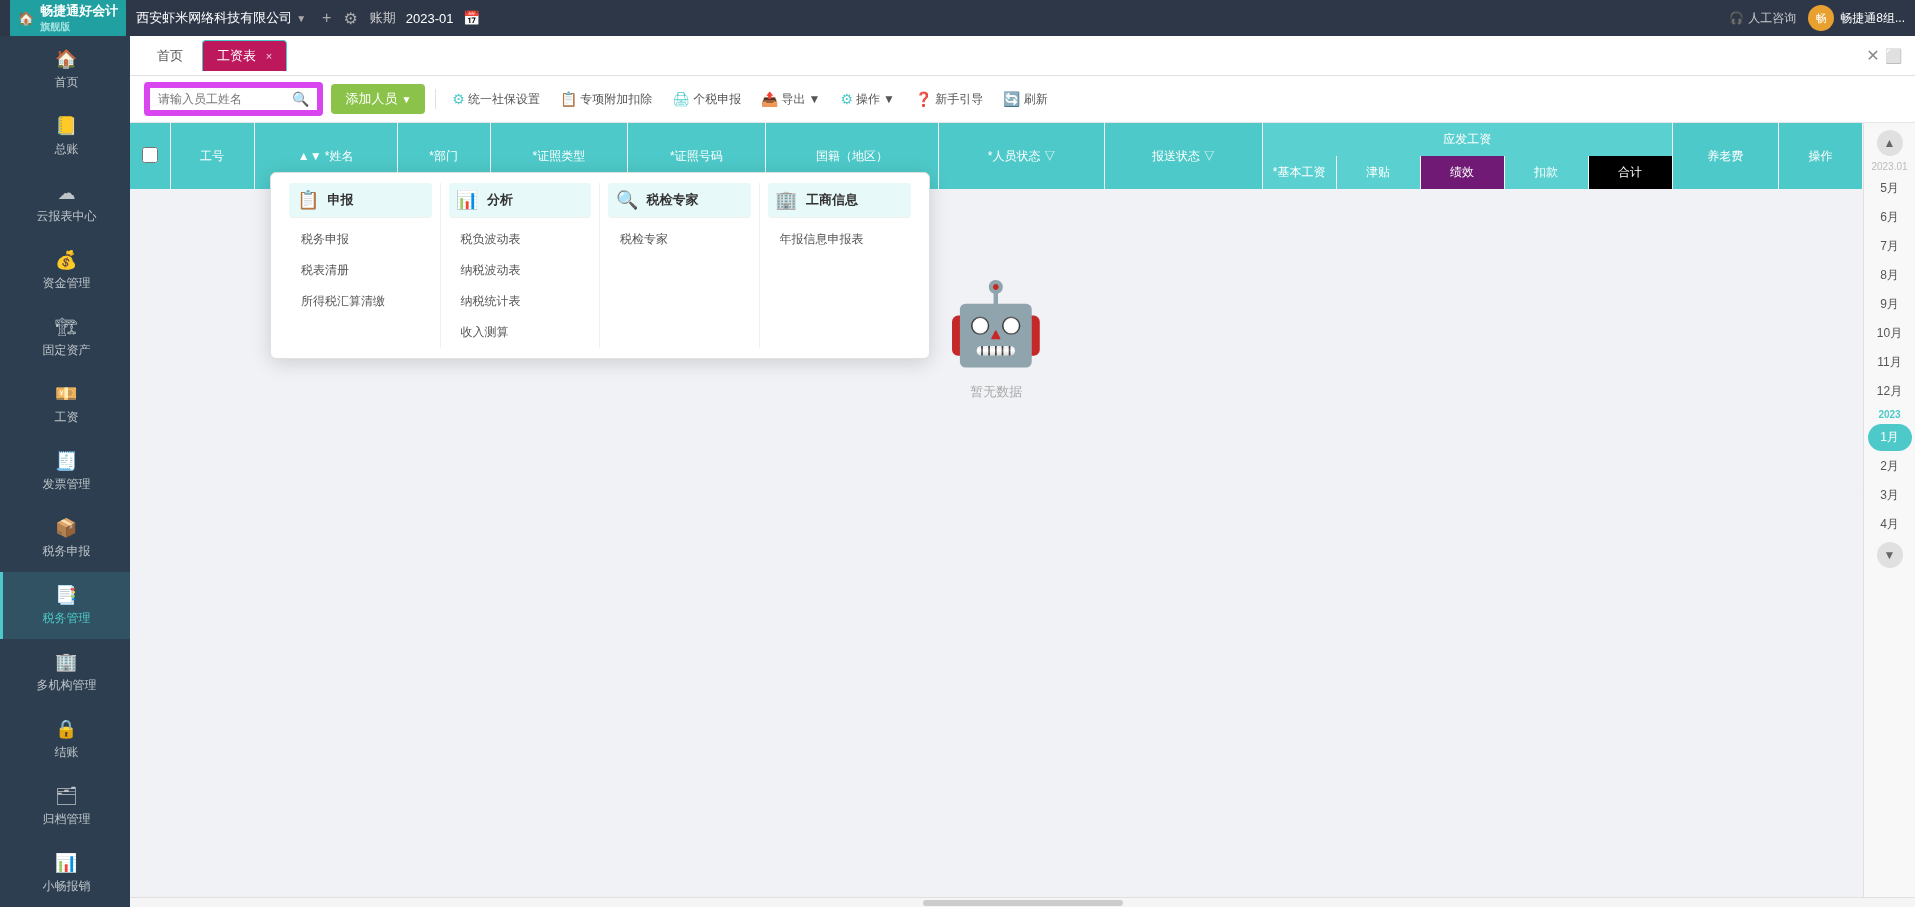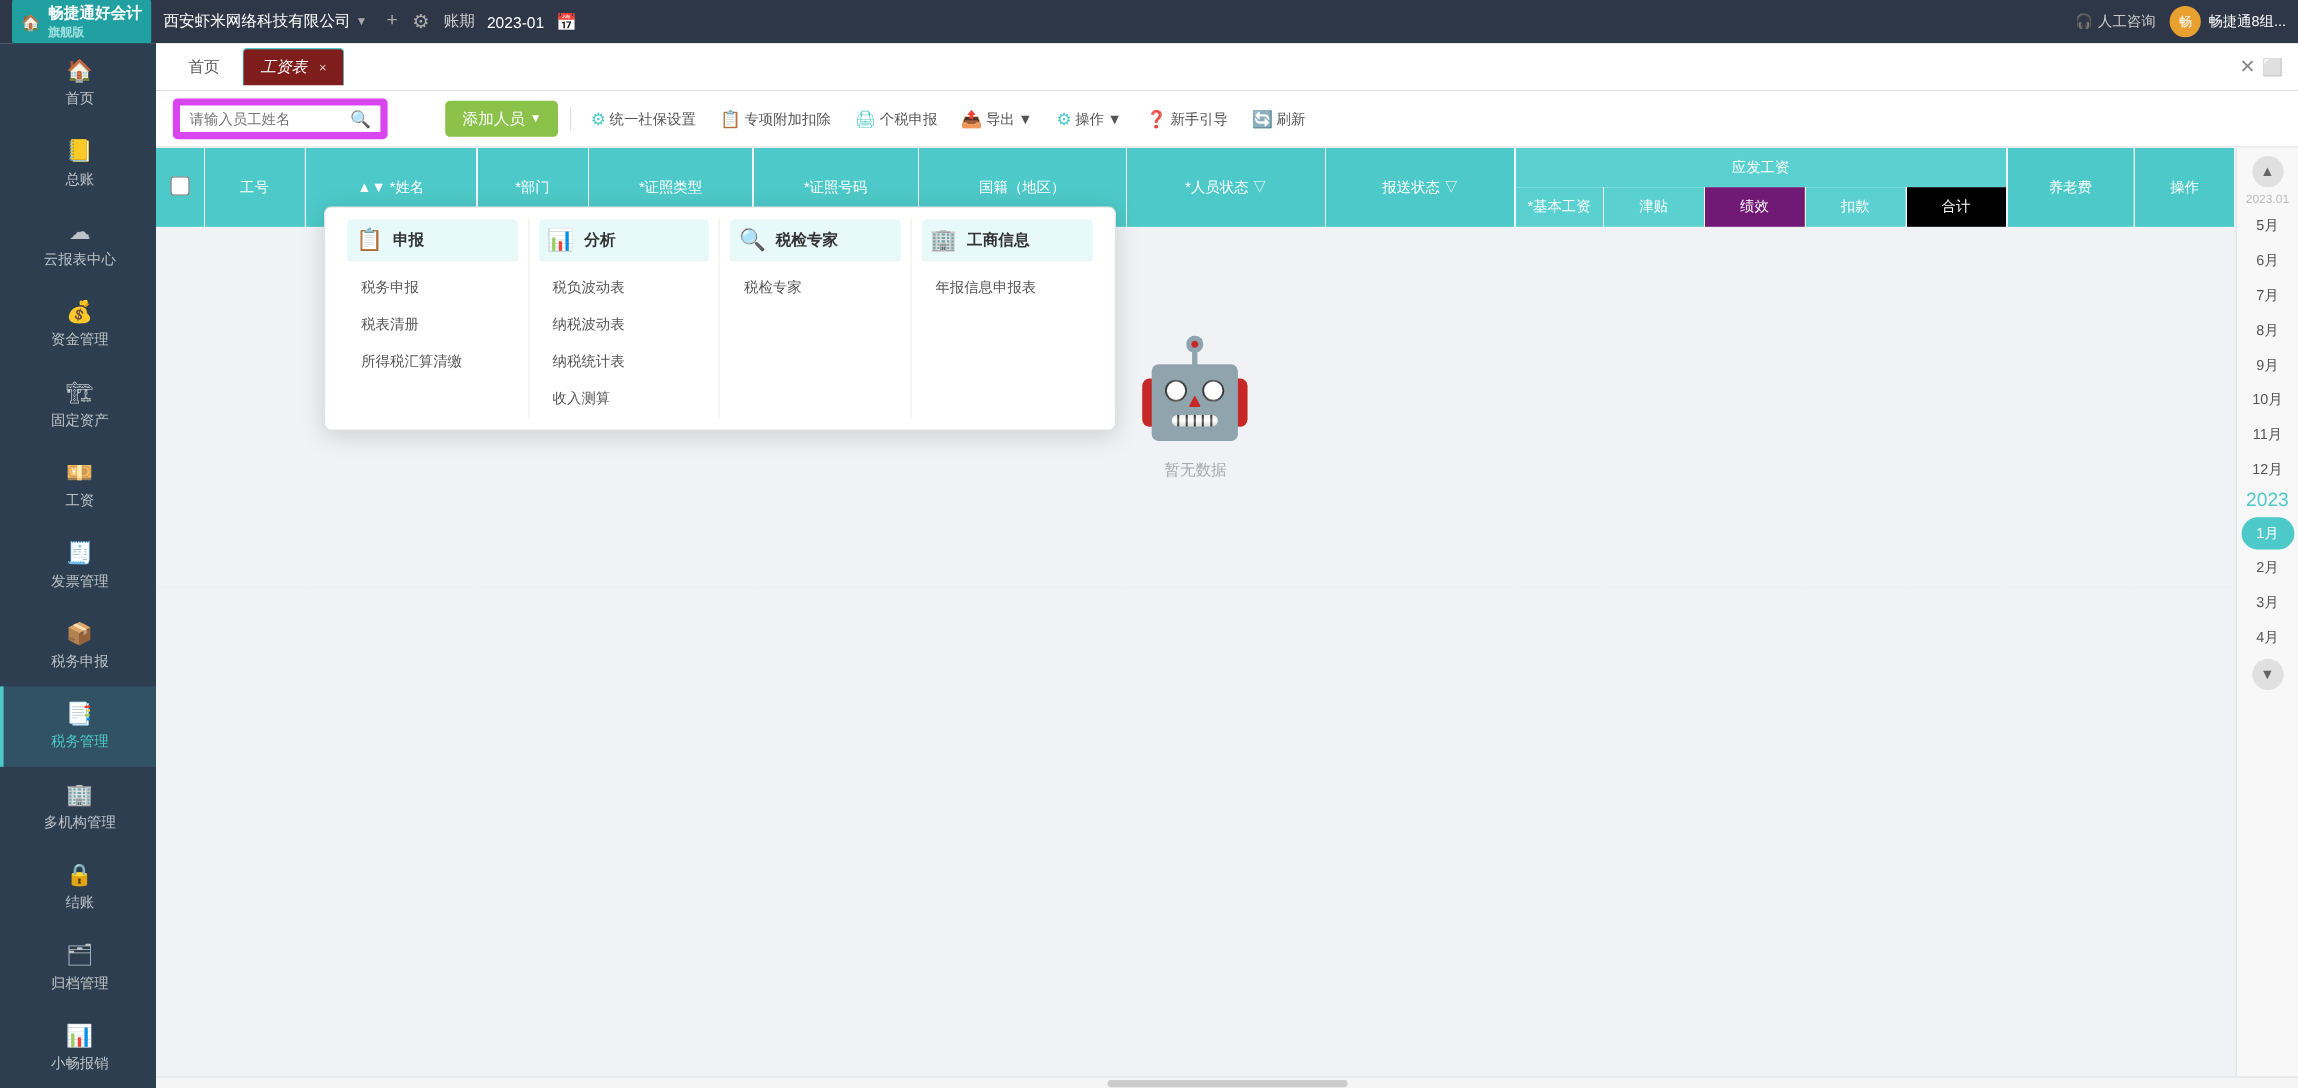--- a/index.html
+++ b/index.html
@@ -60,42 +60,41 @@
     
     .tab-bar {
       display: flex; align-items: center; background: #fff;
       border-bottom: 1px solid #e0e0e0; padding: 0 12px; height: 40px; gap: 4px;
     }
     .tab-item {
       padding: 6px 14px; cursor: pointer; font-size: 13px; color: #555;
       border-radius: 4px 4px 0 0; border: 1px solid transparent; border-bottom: none;
     }
     .tab-item.active {
-      background: #7f1d1d; color: #fff;
+      background: #be185d; color: #fff;
       border-color: #4ec9c9;
-      font-style: italic;
     }
     .tab-close { margin-left: 6px; font-size: 11px; cursor: pointer; opacity: 0.8; }
 
     
     .toolbar {
       display: flex; align-items: center; background: #fff;
       padding: 6px 14px; gap: 8px; border-bottom: 1px solid #e5e5e5; flex-wrap: nowrap;
     }
     .search-box {
       display: flex; align-items: center; border: 6px solid #d946ef; border-radius: 4px;
       padding: 3px 8px; gap: 4px; background: #fff; min-width: 160px;
     }
     .search-box input {
       border: none; outline: none; font-size: 12px; color: #555; width: 130px; background: transparent;
     }
     .search-icon { color: #aaa; font-size: 14px; }
     .btn-add {
       background: #8bc34a; color: #fff; border: none; padding: 6px 14px;
-      border-radius: 4px; cursor: pointer; font-size: 13px; display: flex; align-items: center; gap: 4px; margin-left: 40px;
+      border-radius: 4px; cursor: pointer; font-size: 13px; display: flex; align-items: center; gap: 4px;
     }
     .btn-add .arrow { font-size: 10px; }
     .toolbar-action {
       display: flex; align-items: center; gap: 3px; color: #555; font-size: 12px; cursor: pointer; padding: 4px 6px;
       white-space: nowrap;
     }
     .toolbar-action .t-icon { color: #4ec9c9; font-size: 14px; }
     .toolbar-sep { width: 1px; height: 20px; background: #e0e0e0; margin: 0 2px; }
 
     
@@ -362,21 +361,21 @@
         <div class="timeline-nav">▲</div>
         <div style="font-size:10px;color:#bbb;padding:2px 0;text-align:center;">2023.01</div>
         <div class="timeline-month">5月</div>
         <div class="timeline-month">6月</div>
         <div class="timeline-month">7月</div>
         <div class="timeline-month">8月</div>
         <div class="timeline-month">9月</div>
         <div class="timeline-month">10月</div>
         <div class="timeline-month">11月</div>
         <div class="timeline-month">12月</div>
-        <div style="font-size:16px;color:#4ec9c9;padding:3px 0;text-align:center;font-weight:normal;">2023</div>
+        <div style="font-size:10px;color:#4ec9c9;padding:3px 0;text-align:center;font-weight:bold;">2023</div>
         <div class="timeline-month active">1月</div>
         <div class="timeline-month">2月</div>
         <div class="timeline-month">3月</div>
         <div class="timeline-month">4月</div>
         <div class="timeline-nav">▼</div>
       </div>
     </div>
 
     <div class="dropdown-menu">
       <div class="dropdown-grid">

